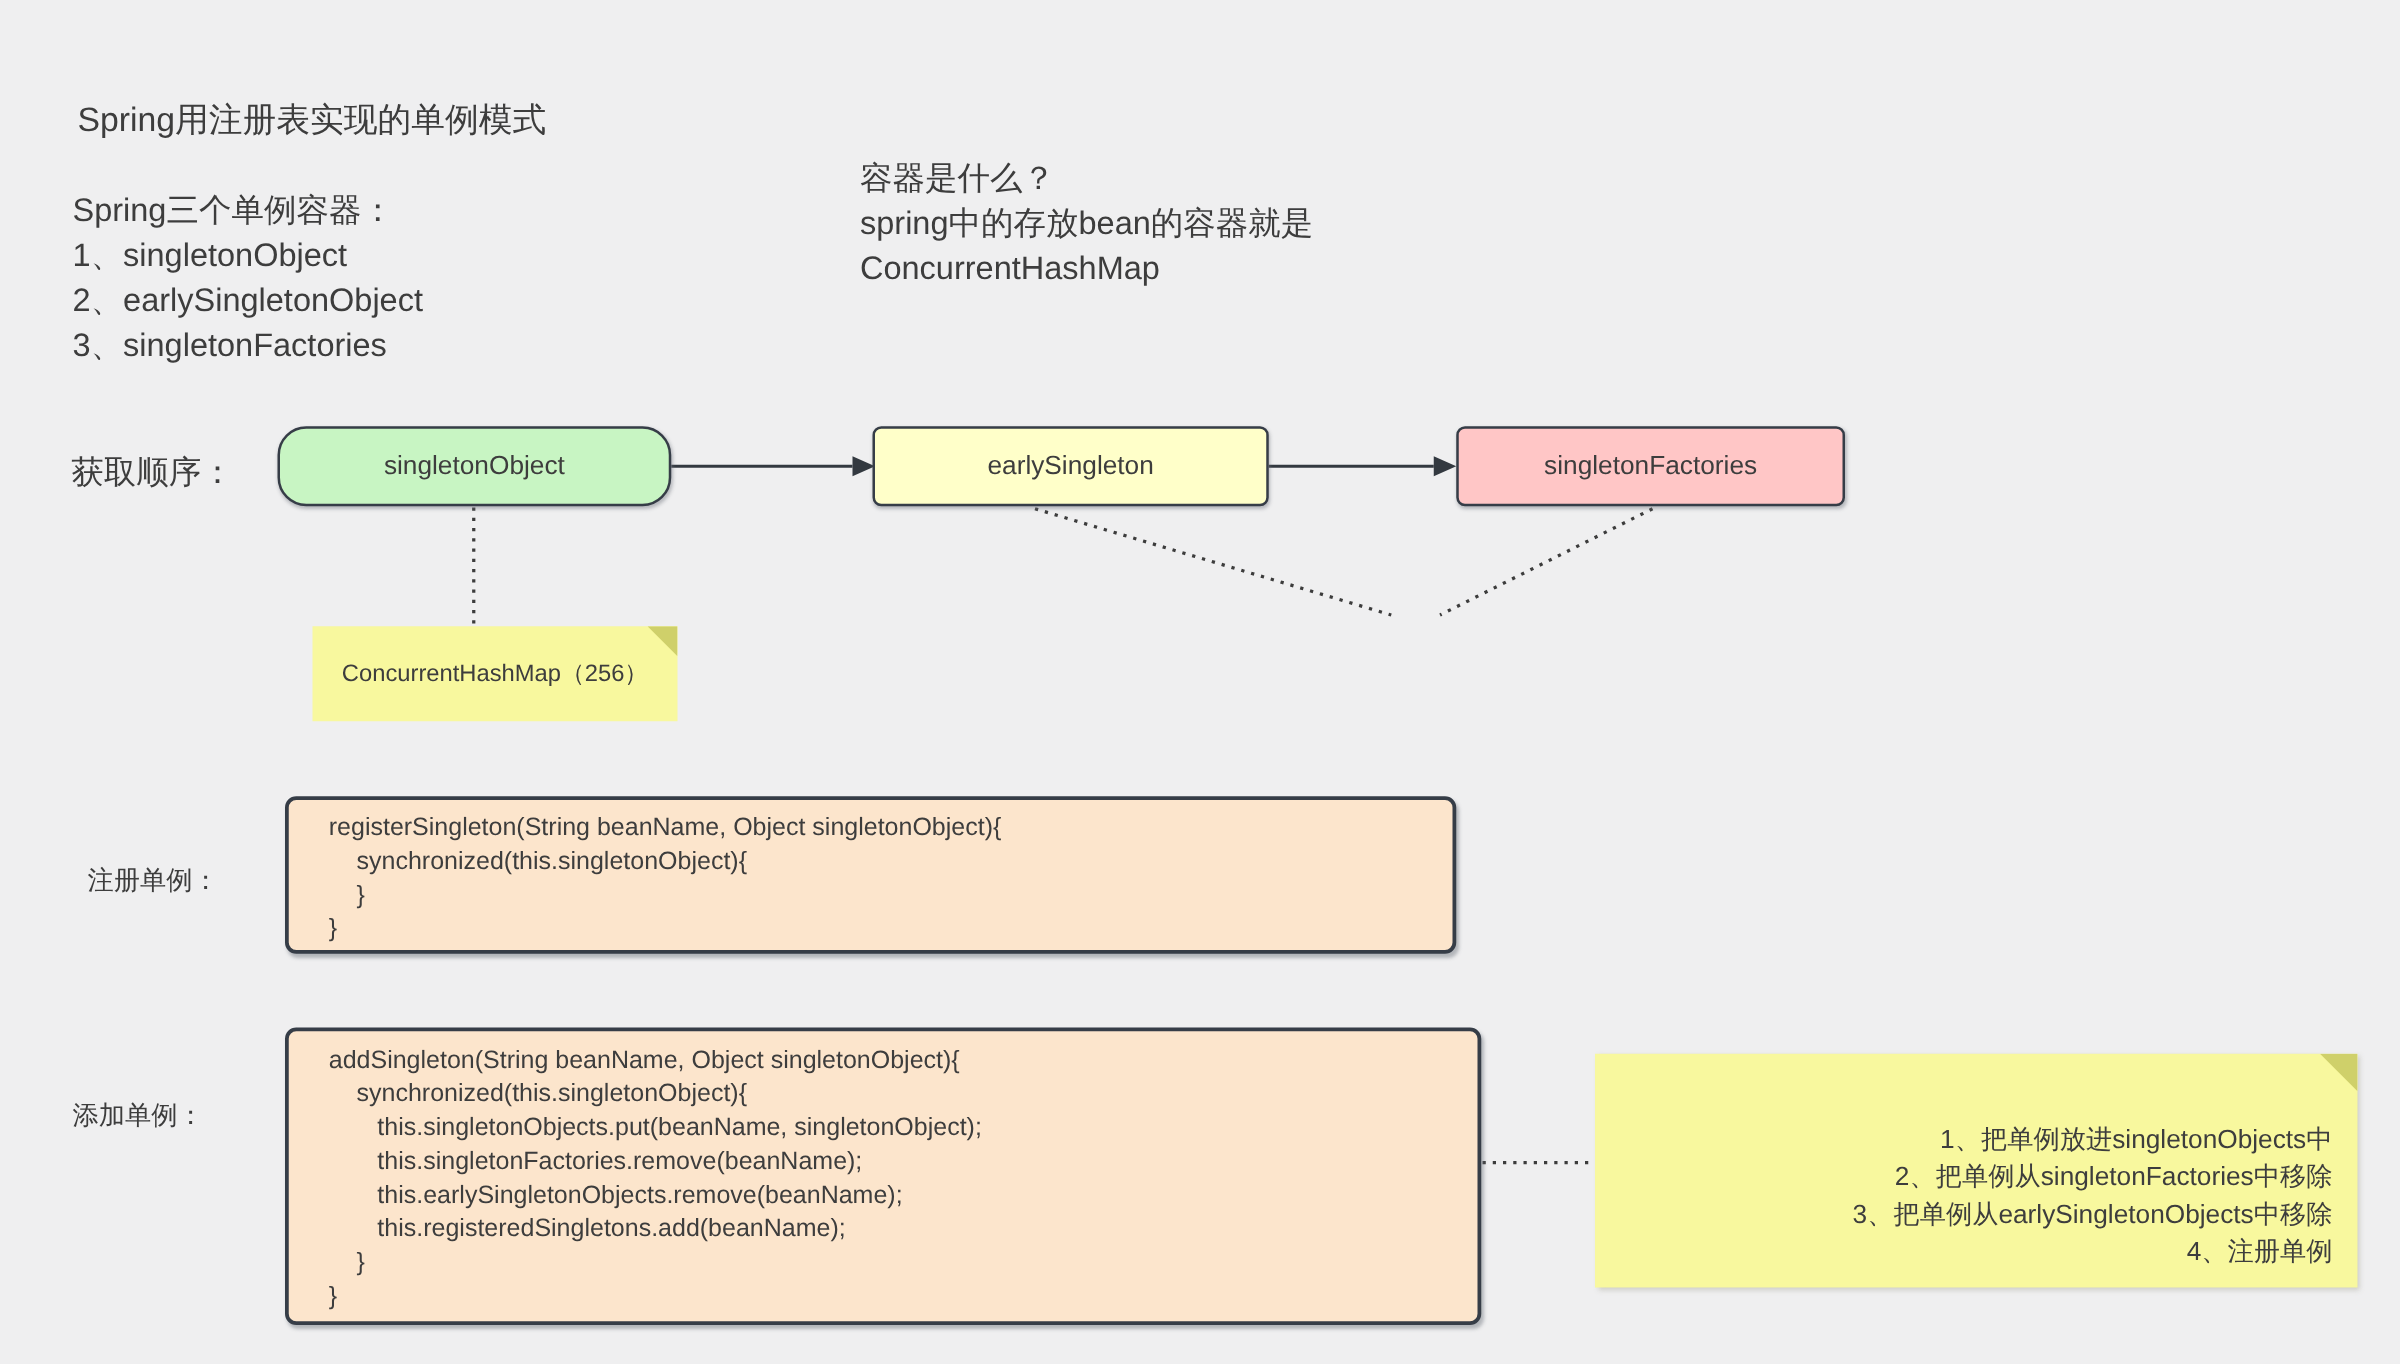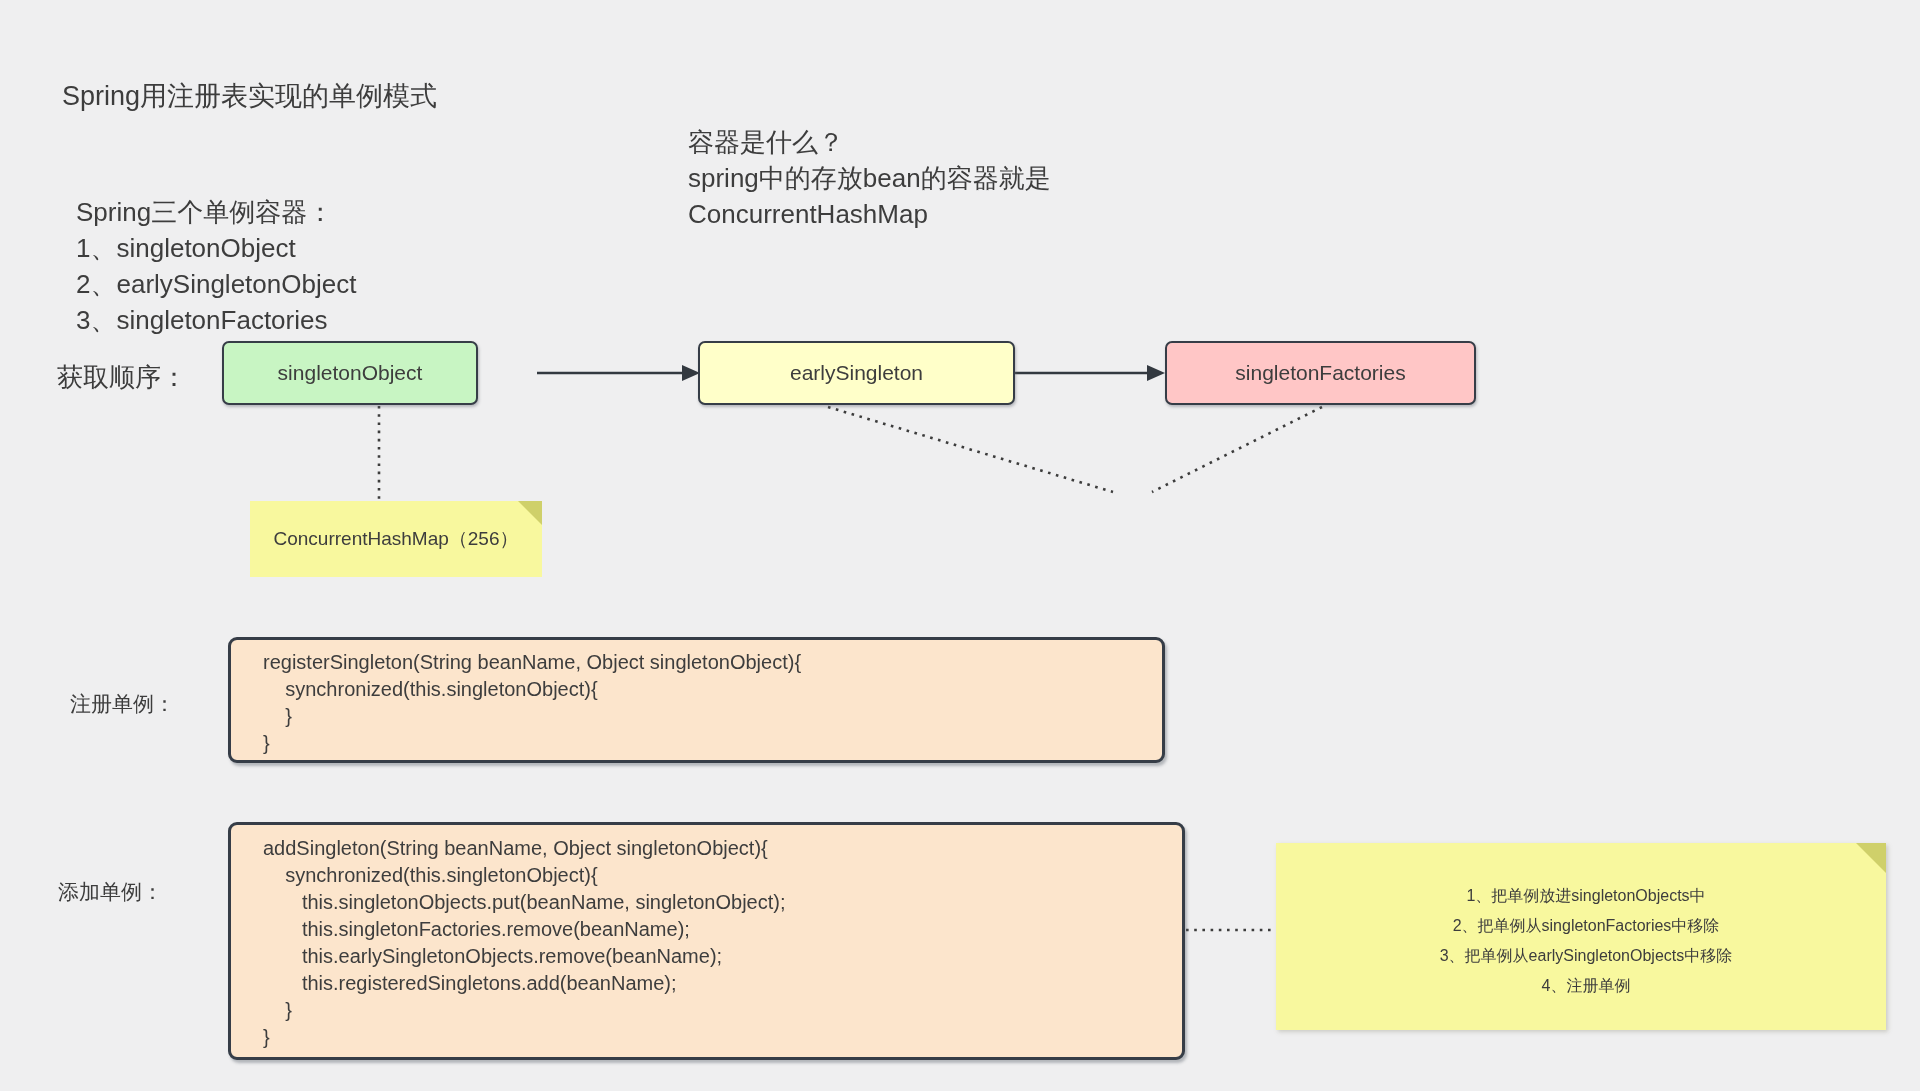--- a/index.html
+++ b/index.html
@@ -8,43 +8,43 @@
     --border:#363d47;
   }
   *{margin:0;padding:0;box-sizing:border-box;}
   html,body{width:1920px;height:1091px;overflow:hidden;}
   body{font-family:"Liberation Sans","DejaVu Sans",sans-serif;background:var(--background);color:var(--text);}
   #canvas{position:relative;width:1920px;height:1091px;background:var(--background);}
   #connectors{position:absolute;left:0;top:0;z-index:0;}
   .layer{position:absolute;z-index:1;}
 
   .title{left:62px;top:78px;font-size:27px;}
-  .intro{left:76px;top:150px;font-size:26px;line-height:36px;margin-top:44px;}
+  .intro{left:58px;top:150px;font-size:26px;line-height:36px;}
   .cnote{left:688px;top:124px;font-size:26px;line-height:36px;}
 
   .flow-label{left:57px;top:360px;font-size:26px;}
   .side-label{font-size:21px;}
   .reg-label{left:70px;top:690px;}
   .add-label{left:58px;top:878px;}
 
   .node{height:64px;border:2px solid var(--border);border-radius:7px;
         display:flex;align-items:center;justify-content:center;font-size:21px;
         box-shadow:1px 2px 3px rgba(110,115,125,.45);top:341px;}
-  .node-green{left:222px;width:256px;background:var(--node-green);}
+  .node-green{left:222px;width:315px;background:var(--node-green);border-radius:23px;}
   .node-yellow{left:698px;width:317px;background:var(--node-yellow);}
   .node-pink{left:1165px;width:311px;background:var(--node-pink);}
 
   .sticky{background:var(--sticky-note);display:flex;align-items:center;}
   .sticky .fold{position:absolute;top:0;right:0;}
   .sticky-text{width:100%;text-align:center;font-size:19px;}
   .note-chm{left:230px;top:501px;width:292px;height:76px;margin-left:20px;}
   .note-hm{left:945px;top:492px;width:357px;height:65px;}
   .note-steps{left:1276px;top:843px;width:610px;height:187px;align-items:flex-start;
               box-shadow:2px 2px 4px rgba(140,140,120,.35);}
-  .steps-text{padding:38px 20px 0 30px;font-size:16px;line-height:30px;text-align:center;width:100%;}
+  .steps-text{padding:54px 20px 0 30px;font-size:21px;line-height:30px;text-align:right;width:100%;}
 
   .code-box{background:var(--code-box);border:3px solid var(--border);border-radius:9px;
             box-shadow:2px 3px 3px rgba(105,110,120,.45);font-size:20px;}
   .code-box .line{white-space:pre;line-height:27px;}
   .reg-box{left:228px;top:637px;width:937px;height:126px;padding:9px 32px;}
   .add-box{left:228px;top:822px;width:957px;height:238px;padding:10px 32px;}
 </style>
 </head>
 <body>
 

